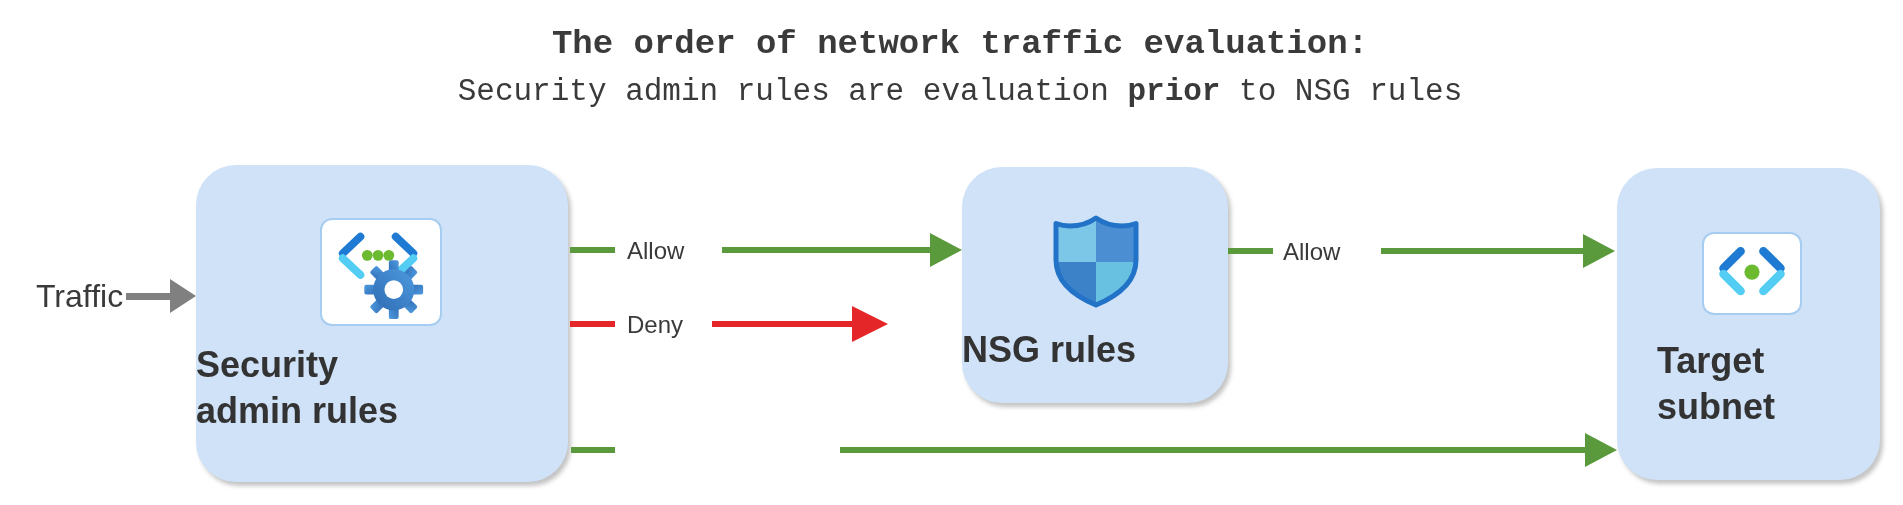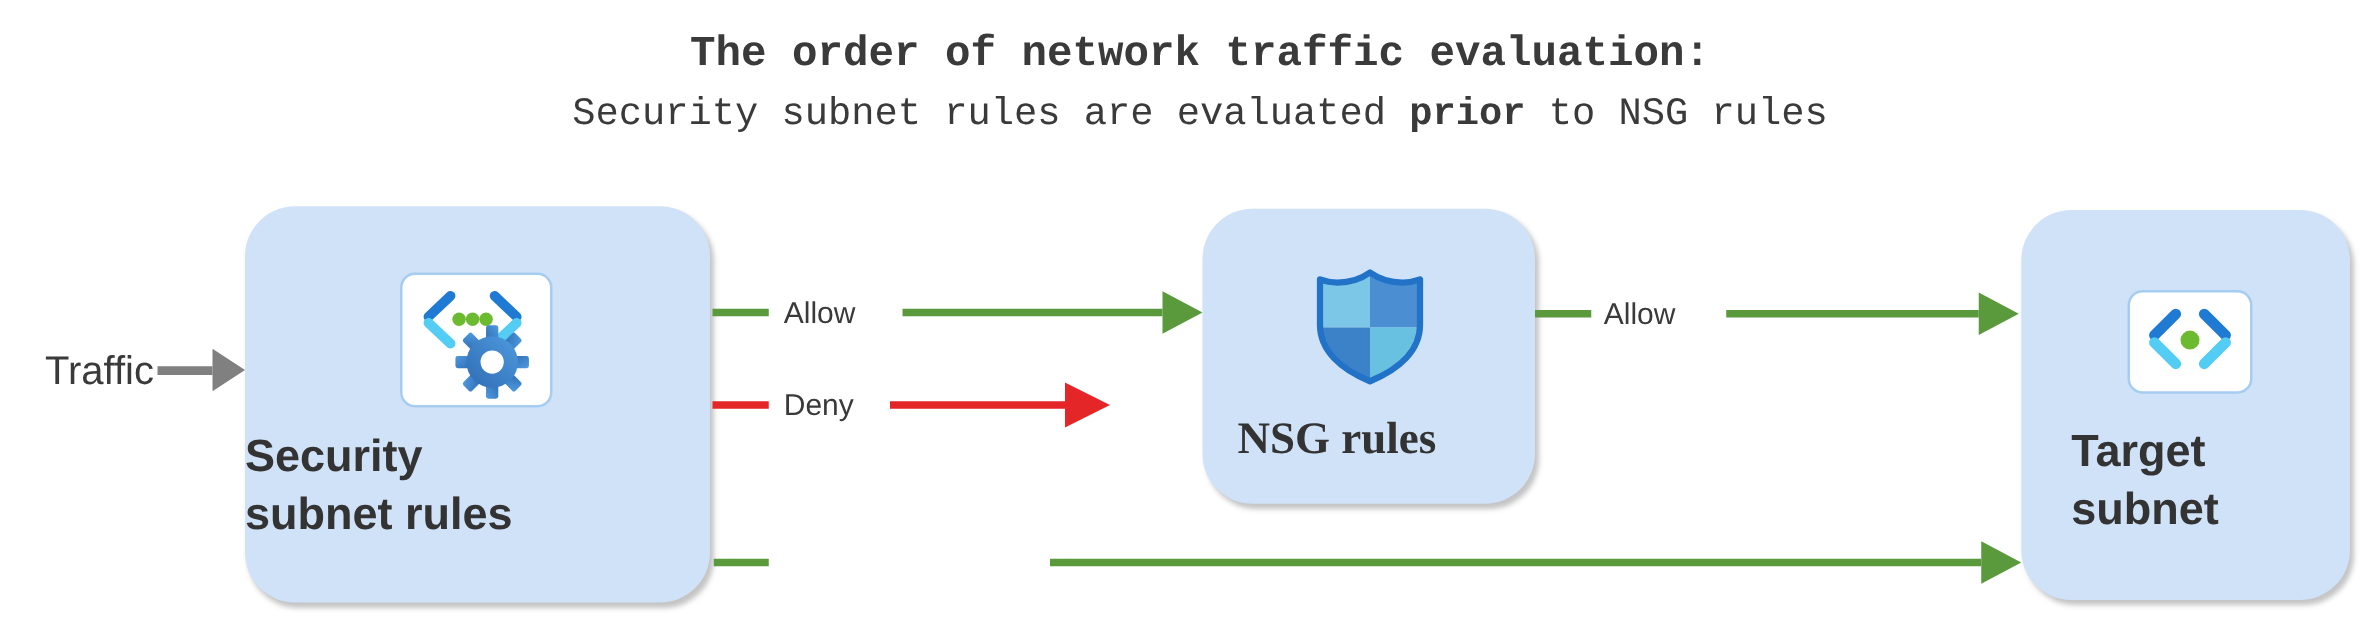--- a/index.html
+++ b/index.html
@@ -40,21 +40,21 @@
   .ic-cyan{stroke:var(--icon-cyan,#53cdf4);stroke-width:8;stroke-linecap:round;fill:none;}
   .ic-dot{fill:var(--icon-green,#6cba2f);}
 </style>
 </head>
 <body>
 
 <div id="canvas">
 
   <div class="hdr">
     <div class="title">The order of network traffic evaluation:</div>
-    <div class="subtitle"><span>Security subnet rules are evaluated </span><b>prior</b><span> to NSG rules</span></div>
+    <div class="subtitle"><span>Security admin rules are evaluation </span><b>prior</b><span> to NSG rules</span></div>
   </div>
 
   <div class="traffic-label">Traffic</div>
   <div class="seg gray" style="left:126px;top:293px;width:44px;"></div>
   <div class="head gray" style="left:170px;top:279px;"></div>
 
   <div class="node" style="left:196px;top:165px;width:372px;height:317px;"></div>
   <div class="tile" style="left:320px;top:218px;width:118px;height:104px;">
     <svg width="112" height="98" viewBox="0 0 114 100">
       <defs>
@@ -83,21 +83,21 @@
             <rect x="-5" y="-30" width="10" height="14" rx="2" transform="rotate(315)"></rect>
           </g>
           <circle r="21"></circle>
         </g>
         <circle r="9.5" fill="#fff"></circle>
       </g>
     </svg>
   </div>
   <div class="node-label" style="left:196px;top:342px;width:372px;">
     <div>Security</div>
-    <div>subnet rules</div>
+    <div>admin rules</div>
   </div>
 
   <div class="seg green" style="left:570px;top:247px;width:45px;"></div>
   <div class="edge-label" style="left:627px;top:233px;">Allow</div>
   <div class="seg green" style="left:722px;top:247px;width:208px;"></div>
   <div class="head green" style="left:930px;top:233px;"></div>
 
   <div class="seg red" style="left:570px;top:321px;width:45px;"></div>
   <div class="edge-label" style="left:627px;top:307px;">Deny</div>
   <div class="seg red" style="left:712px;top:321px;width:140px;"></div>
@@ -115,21 +115,21 @@
       </clipPath>
     </defs>
     <g clip-path="url(#shieldClip)">
       <rect x="0" y="0" width="44" height="48" style="fill:var(--shield-tl,#7cc6e8)"></rect>
       <rect x="44" y="0" width="44" height="48" style="fill:var(--shield-tr,#4b8fd2)"></rect>
       <rect x="0" y="48" width="44" height="46" style="fill:var(--shield-bl,#3c82c8)"></rect>
       <rect x="44" y="48" width="44" height="46" style="fill:var(--shield-br,#69c1e2)"></rect>
     </g>
     <path d="M44,4 C51,9 60,12 70,12 C75,12 80,11 84,9.5 L84,46 C84,66 68,81 44,91 C20,81 4,66 4,46 L4,9.5 C8,11 13,12 18,12 C28,12 37,9 44,4 Z" style="fill:none;stroke:var(--shield-border,#2273c8);stroke-width:5;stroke-linejoin:round;"></path>
   </svg>
-  <div class="node-label" style="left:990px;top:327px;width:296px;font-family:Liberation Serif, serif;">NSG rules</div>
+  <div class="node-label" style="left:962px;top:327px;width:296px;">NSG rules</div>
 
   <div class="seg green" style="left:1228px;top:248px;width:45px;"></div>
   <div class="edge-label" style="left:1283px;top:234px;">Allow</div>
   <div class="seg green" style="left:1381px;top:248px;width:202px;"></div>
   <div class="head green" style="left:1583px;top:234px;"></div>
 
   <div class="node" style="left:1617px;top:168px;width:263px;height:312px;"></div>
   <div class="tile" style="left:1702px;top:232px;width:96px;height:79px;">
     <svg width="92" height="75" viewBox="0 0 96 79">
       <line class="ic-dark" style="stroke-width:9" x1="36" y1="16" x2="18" y2="34"></line>

